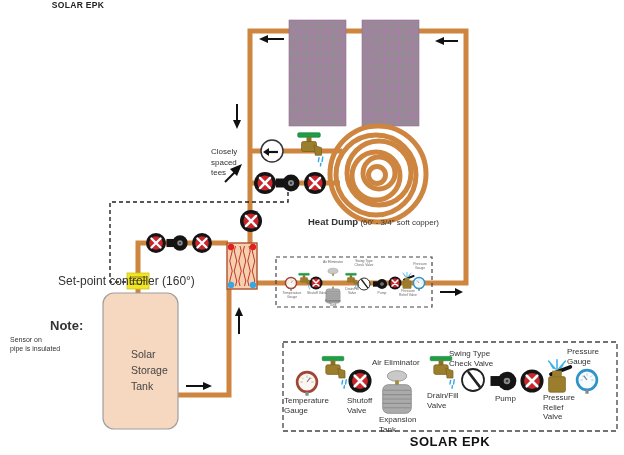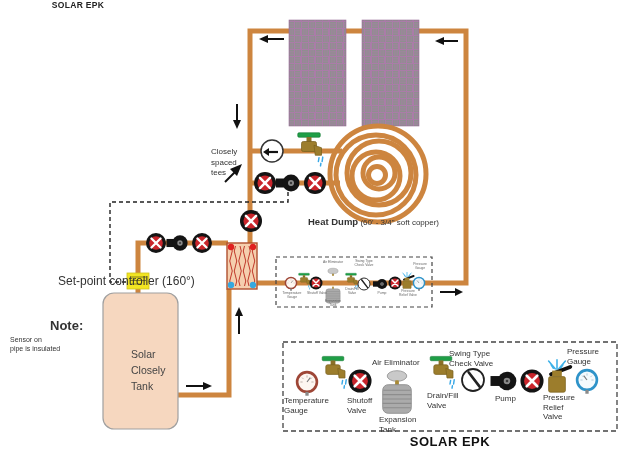--- a/index.html
+++ b/index.html
@@ -228,21 +228,21 @@
 spaced
 tees</div>
 
 <div class="lbl heatdump"><b>Heat Dump</b><span> (60' - 3/4" soft copper)</span></div>
 
 <div class="lbl setpoint">Set-point controller (160°)</div>
 
 <div class="lbl note"><b>Note:</b><span> Sensor on</span><br><span>pipe is insulated</span></div>
 
 <div class="lbl tanklbl pre">Solar
-Closely
+Storage
 Tank</div>
 
 <div class="epk-inline-title">SOLAR EPK</div>
 
 <div class="tlabel" style="left:281px;top:292px;">Temperature Gauge</div>
 <div class="tlabel" style="left:306px;top:292px;">Shutoff Valve</div>
 <div class="tlabel" style="left:322px;top:261px;">Air Eliminator</div>
 <div class="tlabel" style="left:322px;top:300px;">Expansion Tank</div>
 <div class="tlabel" style="left:341px;top:288px;">Drain/Fill Valve</div>
 <div class="tlabel" style="left:353px;top:260px;">Swing Type Check Valve</div>

